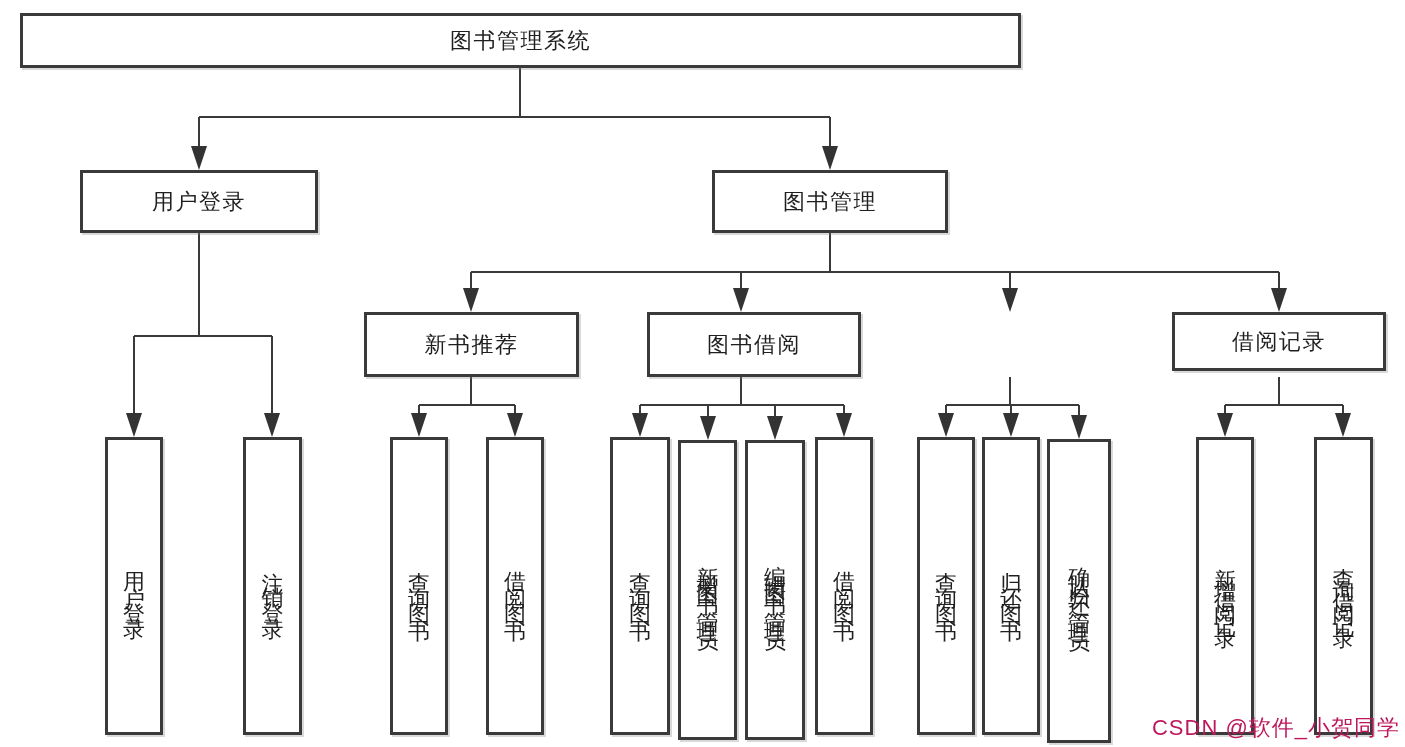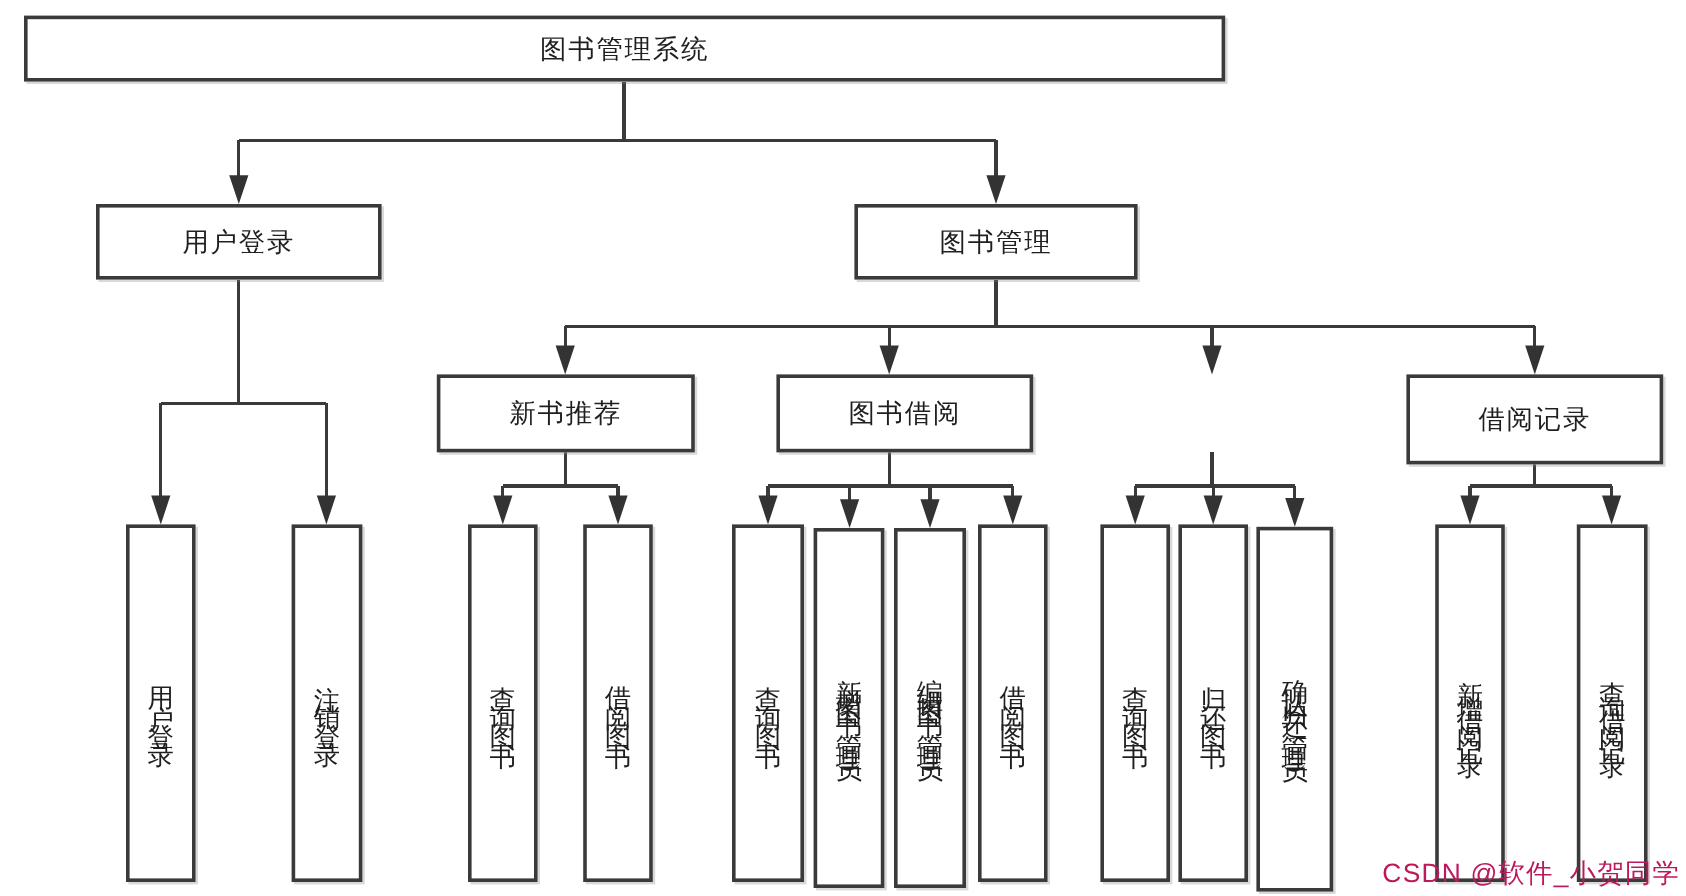--- a/index.html
+++ b/index.html
@@ -27,21 +27,21 @@
     position:absolute;right:5px;bottom:4px;z-index:6;
     font-size:22px;color:#be185d;letter-spacing:1px;white-space:nowrap;
   }
   
   #n-root     {left:20px;  top:13px;  width:1001px;height:55px;}
   #n-login    {left:80px;  top:170px; width:238px; height:63px;}
   #n-mgmt     {left:712px; top:170px; width:236px; height:63px;}
   #n-recommend{left:364px; top:312px; width:215px; height:65px;}
   #n-borrow   {left:634px; top:312px; width:214px; height:65px;margin-left:13px;}
   #n-current  {left:903px; top:312px; width:214px; height:65px;}
-  #n-records  {left:1172px;top:312px; width:214px; height:75px;}
+  #n-records  {left:1172px;top:312px; width:214px; height:59px;}
   #l-userlogin{left:105px; top:437px; width:58px;  height:298px;}
   #l-logout   {left:243px; top:437px; width:59px;  height:298px;}
   #l-query1   {left:390px; top:437px; width:58px;  height:298px;}
   #l-borrow1  {left:486px; top:437px; width:58px;  height:298px;}
   #l-query2   {left:610px; top:437px; width:60px;  height:298px;}
   #l-addbook  {left:678px; top:440px; width:59px;  height:300px;}
   #l-editbook {left:745px; top:440px; width:60px;  height:300px;}
   #l-borrow2  {left:815px; top:437px; width:58px;  height:298px;}
   #l-query3   {left:917px; top:437px; width:58px;  height:298px;}
   #l-return   {left:982px; top:437px; width:58px;  height:298px;}

